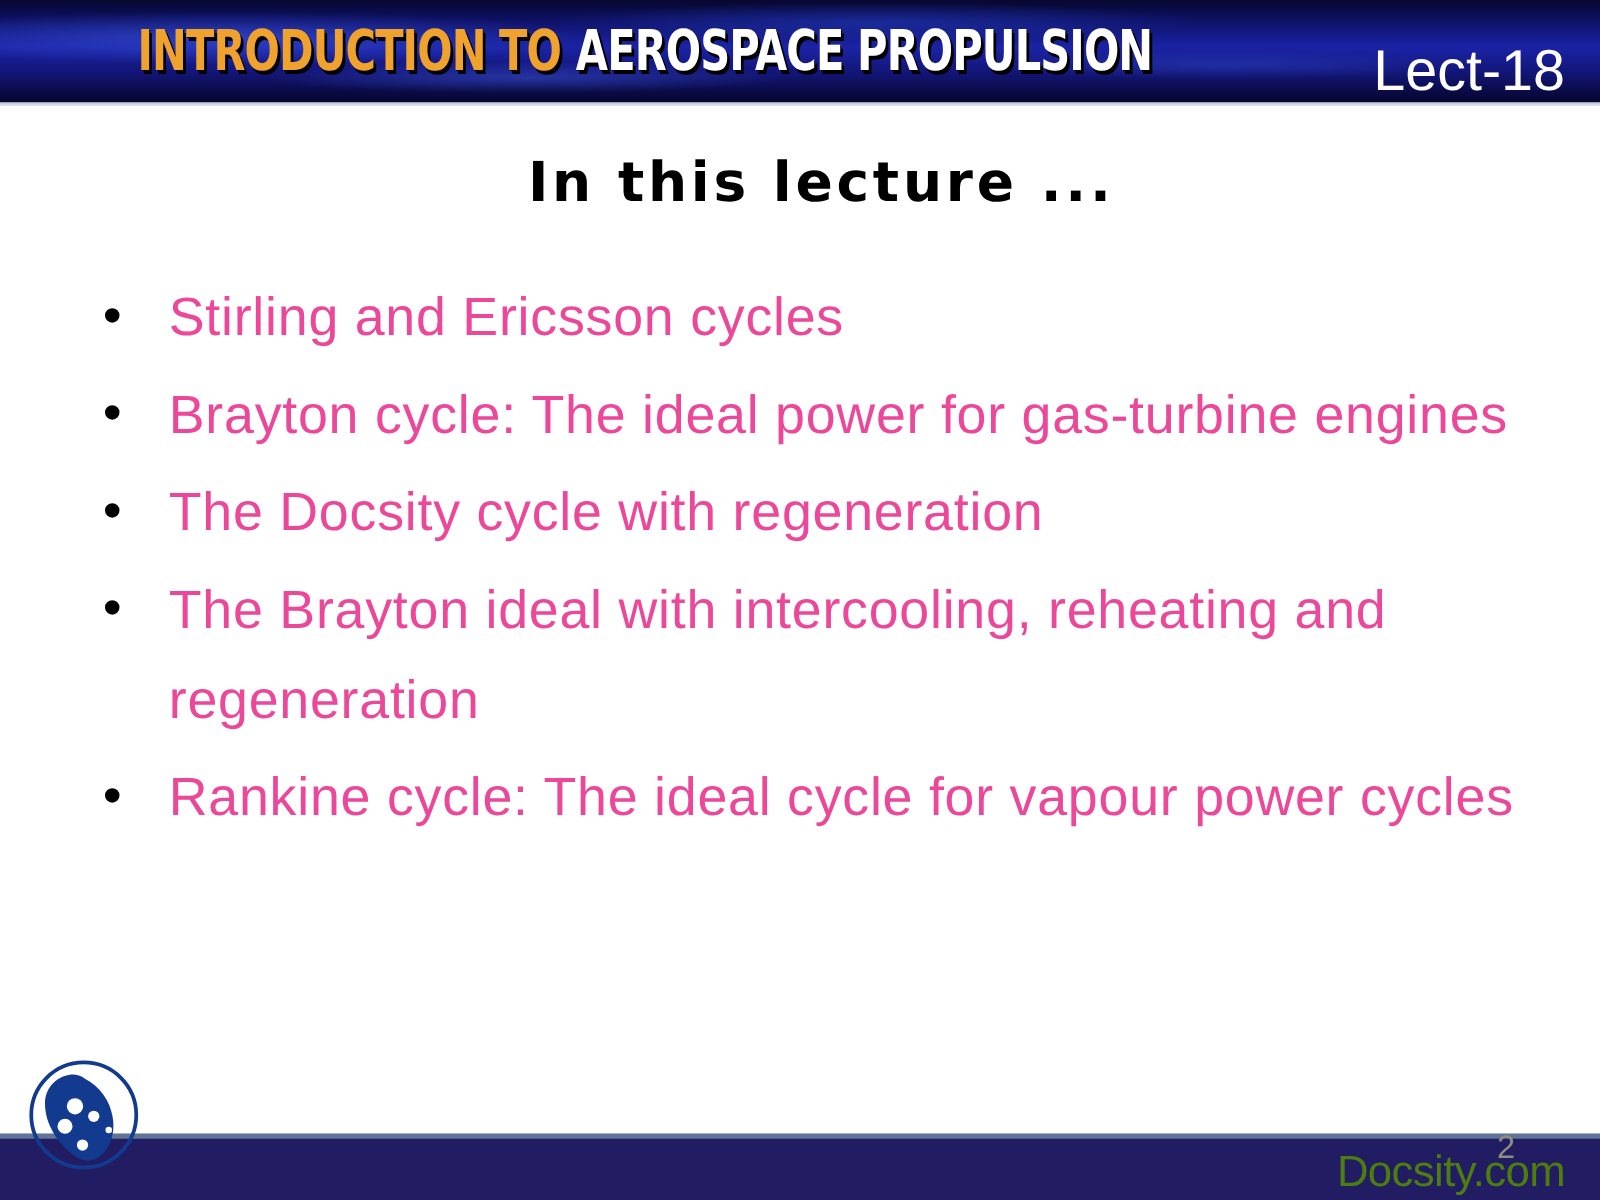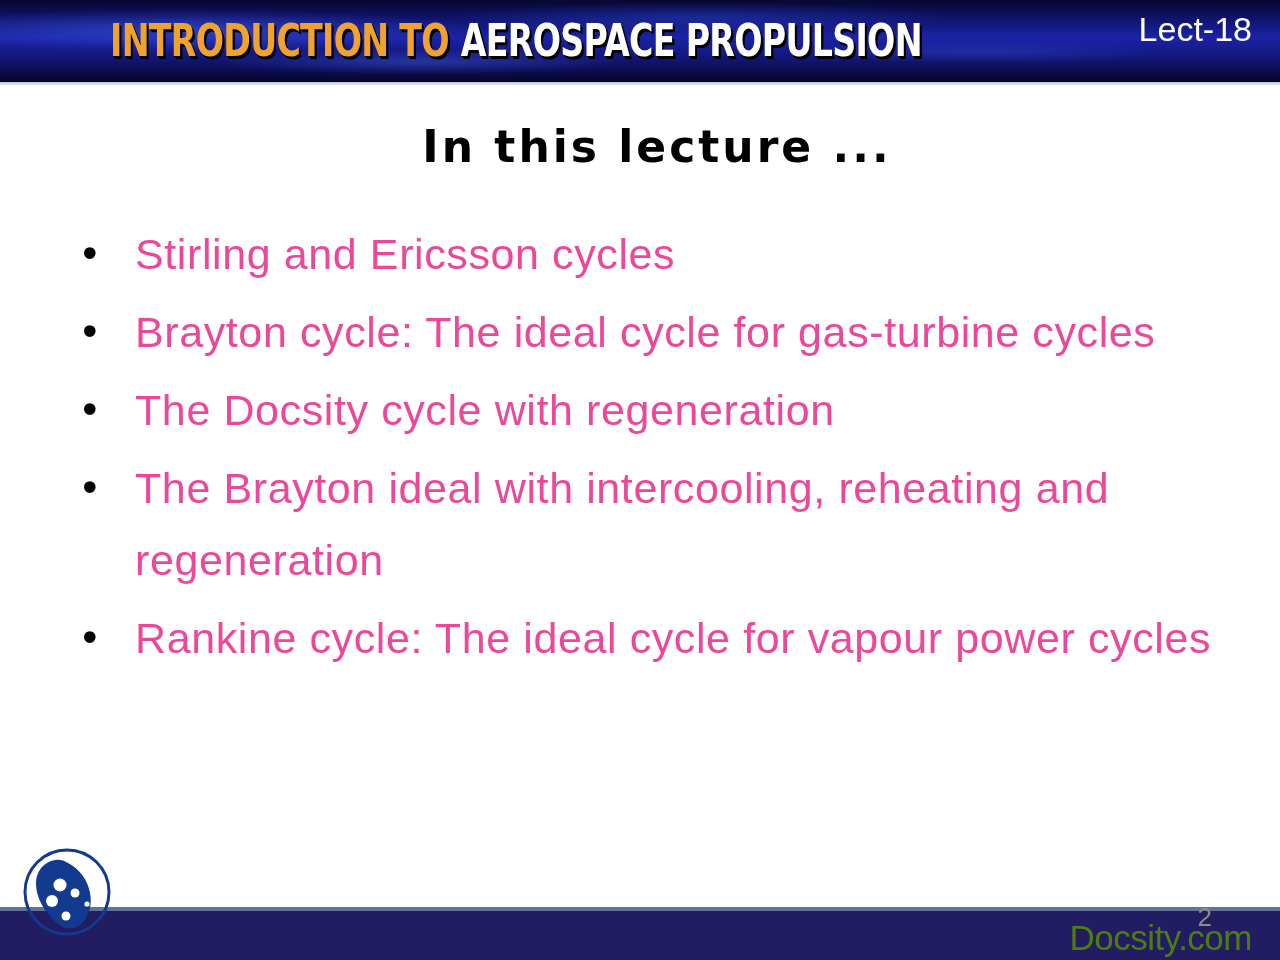--- a/index.html
+++ b/index.html
@@ -61,24 +61,24 @@
     text-shadow: 3px 3px 0 #000000, 1px 1px 0 #000000;
   }
   .title-part-b {
     color: #ffffff;
     text-shadow: 3px 3px 0 #000000, 1px 1px 0 #000000;
     margin-left: 16px;
   }
   .lect-label {
     position: absolute;
     right: 28px;
-    top: 9px;
+    top: 36px;
     color: #ffffff;
     font-family: "Liberation Sans", sans-serif;
-    font-size: 34px;
+    font-size: 46px;
     line-height: 40px;
     white-space: nowrap;
   }
 
   
   .slide-title {
     position: absolute;
     left: 0;
     top: 118px;
     width: 1280px;
@@ -178,21 +178,21 @@
 
   <div class="bullets">
 
     <div class="bullet-item">
       <span class="bullet-marker">•</span>
       <span class="bullet-text">Stirling and Ericsson cycles</span>
     </div>
 
     <div class="bullet-item">
       <span class="bullet-marker">•</span>
-      <span class="bullet-text">Brayton cycle: The ideal cycle for gas-turbine cycles</span>
+      <span class="bullet-text">Brayton cycle: The ideal power for gas-turbine engines</span>
     </div>
 
     <div class="bullet-item">
       <span class="bullet-marker">•</span>
       <span class="bullet-text">The Docsity cycle with regeneration</span>
     </div>
 
     <div class="bullet-item">
       <span class="bullet-marker">•</span>
       <span class="bullet-text">The Brayton ideal with intercooling, reheating and regeneration</span>

